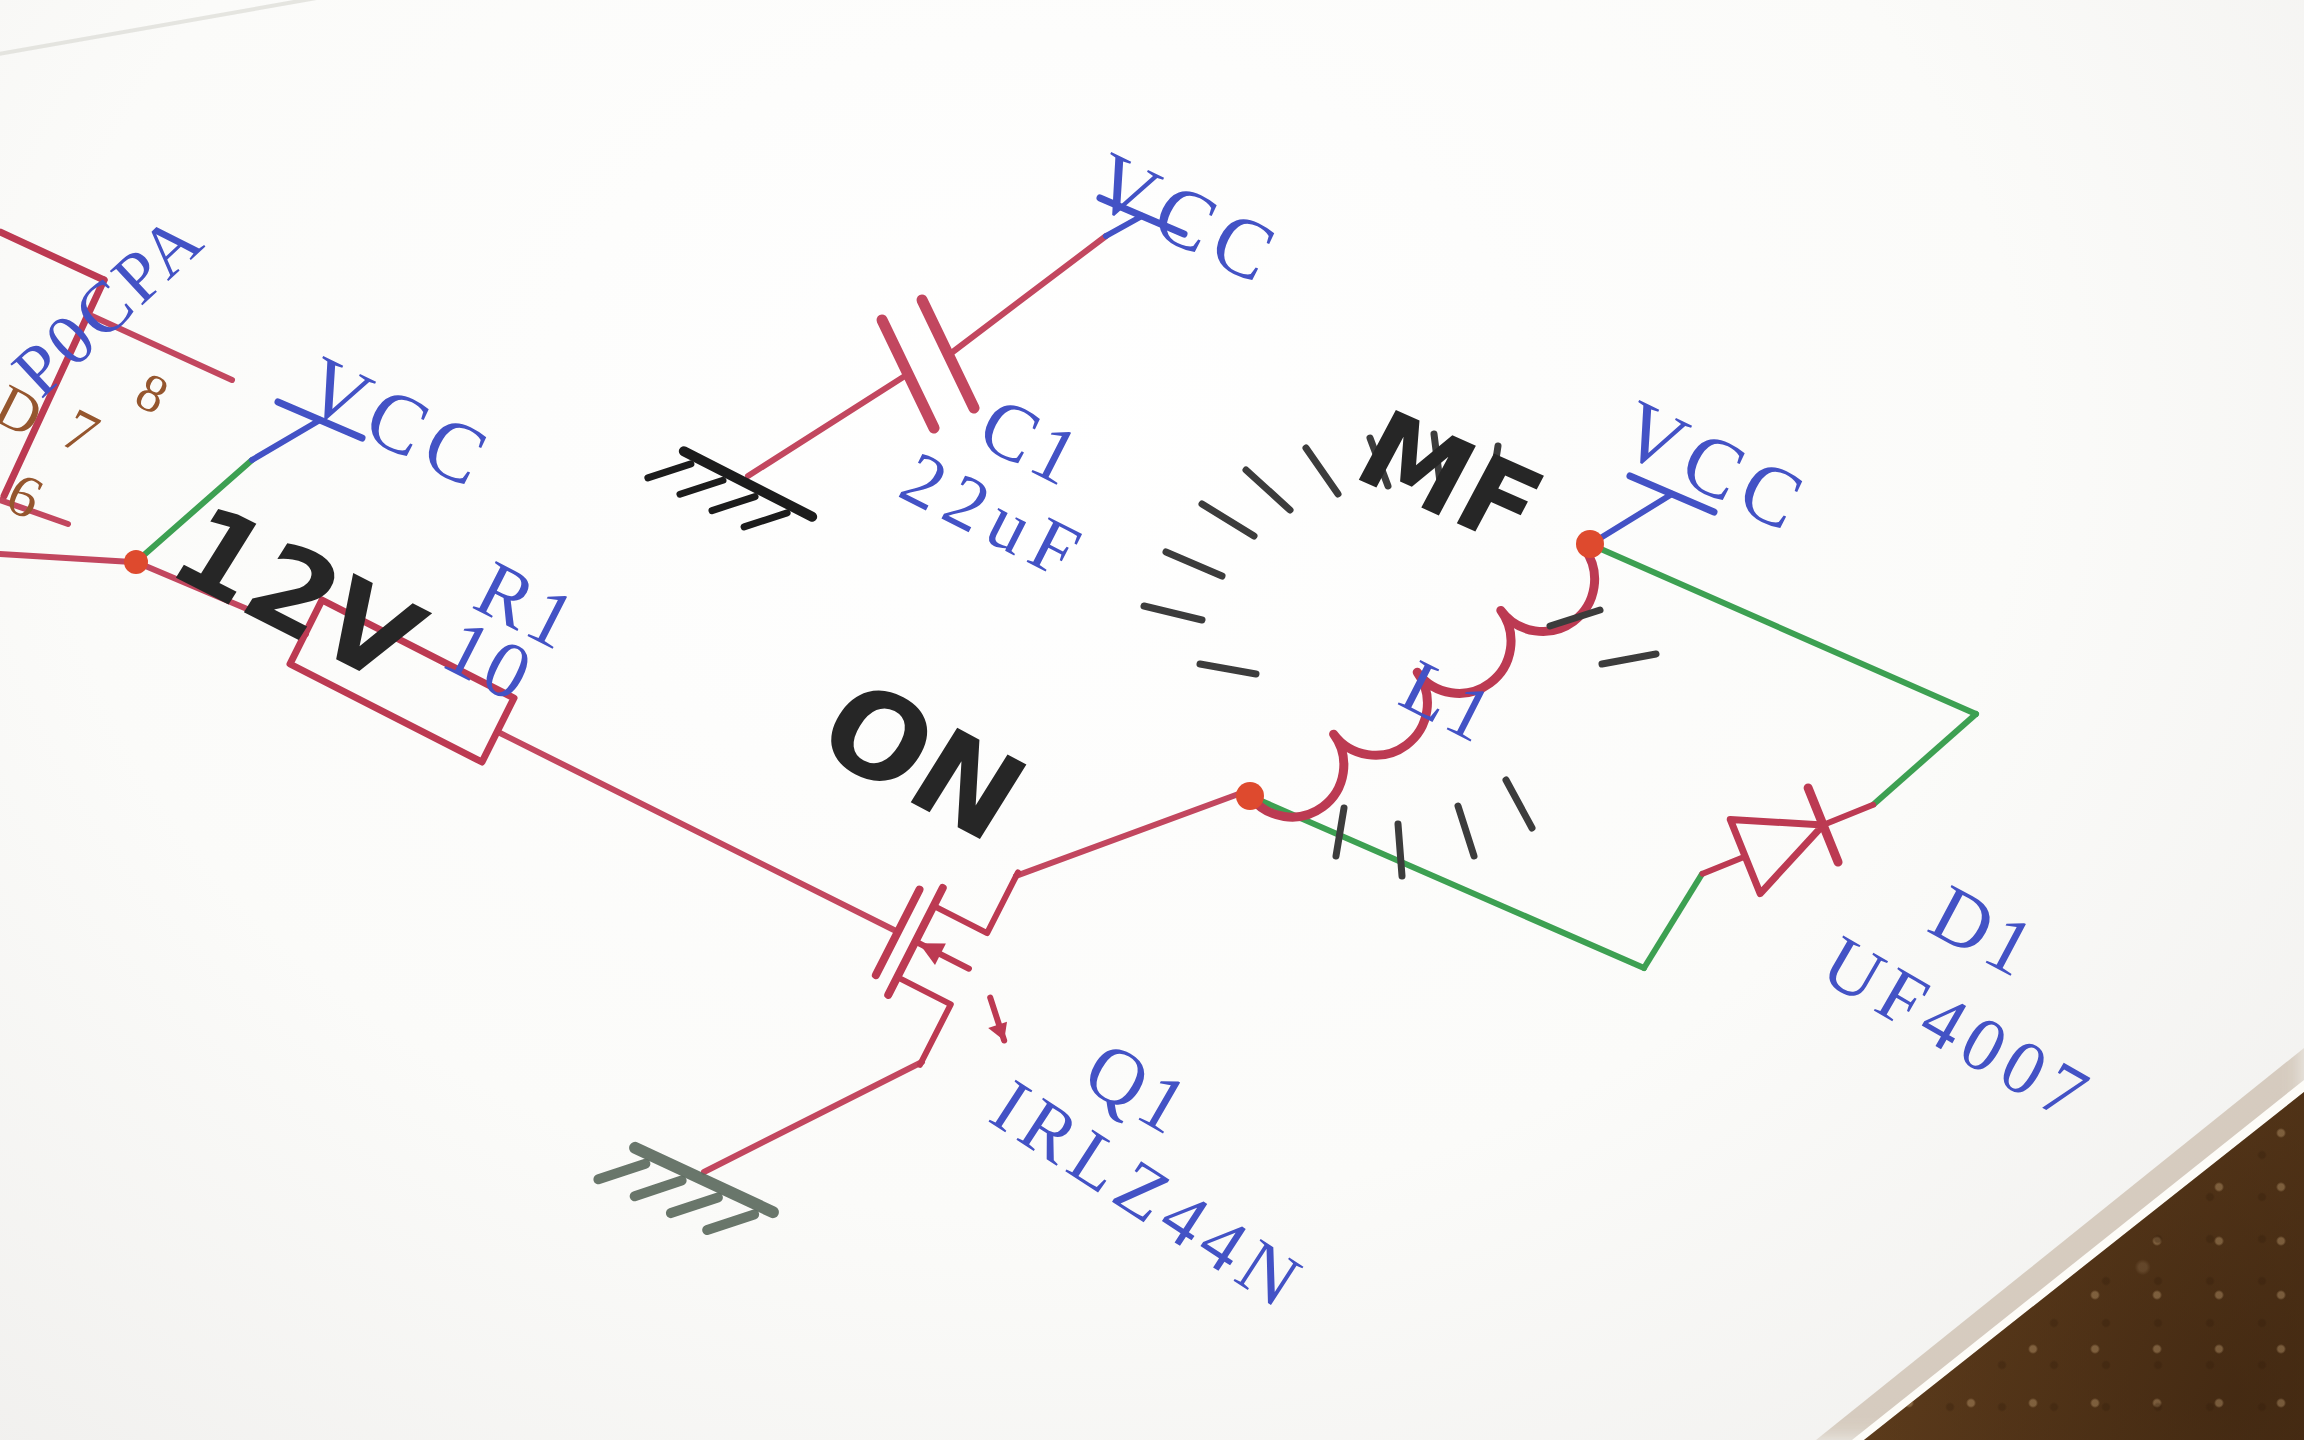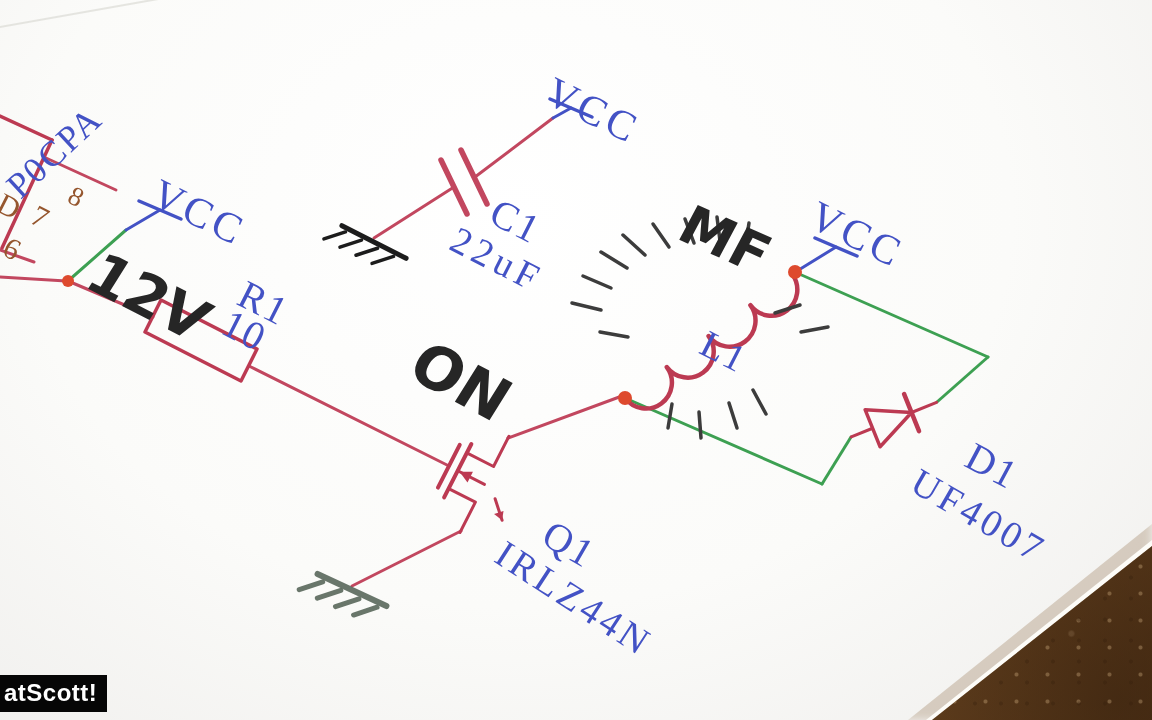--- a/index.html
+++ b/index.html
@@ -186,17 +186,14 @@
 
   <div class="lbl hand" style="left:108px;top:244px;font-size:58px;transform:rotate(27deg) skewX(-5deg);">12V</div>
   <div class="lbl hand" style="left:432px;top:332px;font-size:60px;transform:rotate(28deg) skewX(-4deg);">ON</div>
   <div class="lbl hand" style="left:696px;top:198px;font-size:54px;transform:rotate(24deg) skewX(-4deg);">MF</div>
 
   <div class="cork-shadow"></div>
   <div class="paper-edge-line"></div>
   <div class="cork"></div>
   <div class="cork-speckle"></div>
 
-  <div class="watermark">
-    <span>atScott!</span>
-  </div>
 
 </div>
 
 </body></html>

